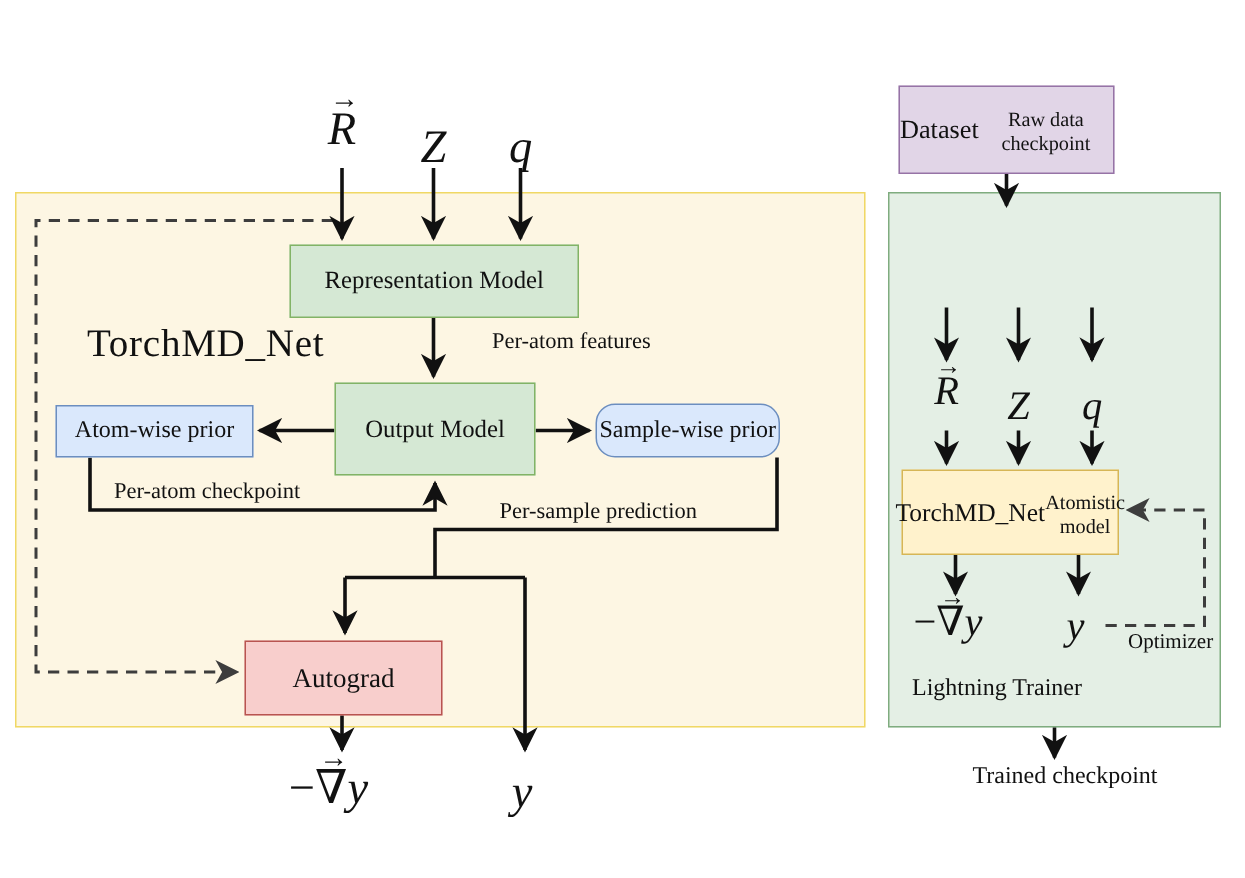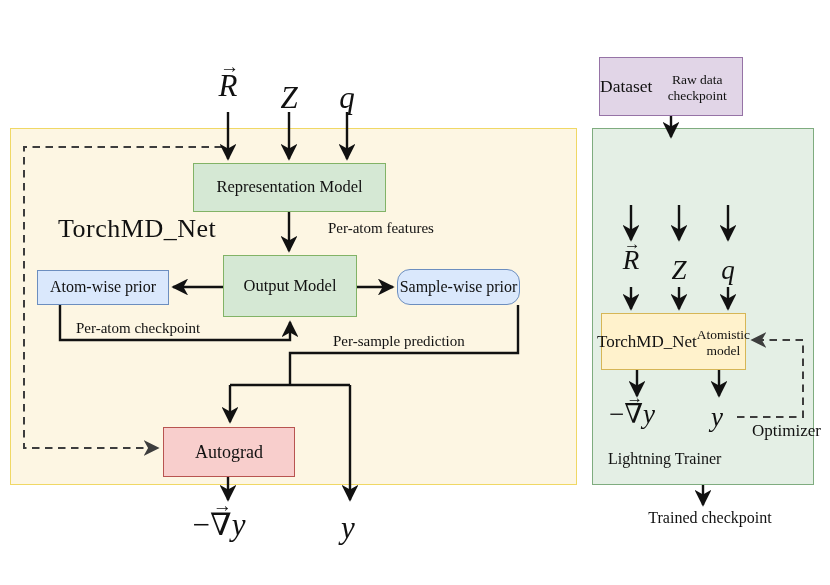--- a/index.html
+++ b/index.html
@@ -46,21 +46,21 @@
   .f16{font-size:16px;}
   .title-big{font-size:26px; letter-spacing:0.5px;}
   .math{position:absolute; z-index:4; white-space:nowrap; line-height:1.1;
     font-style:italic;}
   .m31{font-size:31px;}
   .m27{font-size:27px;}
   .up{font-style:normal;}
   .vec{position:relative; display:inline-block;}
   .vec-arrow{position:absolute; left:50%; transform:translateX(-42%); top:-0.62em;
     font-size:0.62em; font-style:normal; line-height:1;}
-  .opt{font-size:17px;}
+  .opt{font-size:14px;}
 </style>
 </head>
 <body>
 
 <div class="canvas">
 
   <div class="panel left"></div>
   <div class="panel right"></div>
 
   <svg class="wires" width="830" height="585" viewBox="0 0 830 585">

